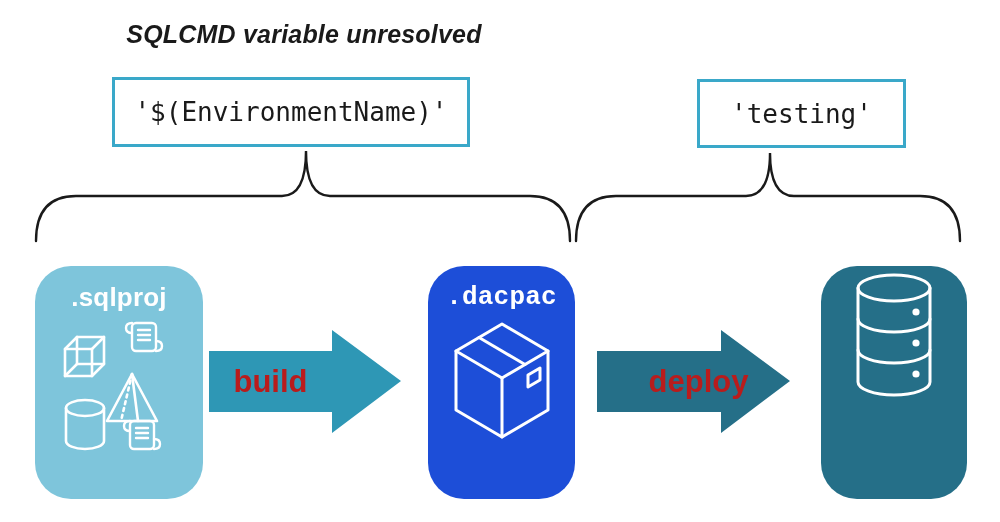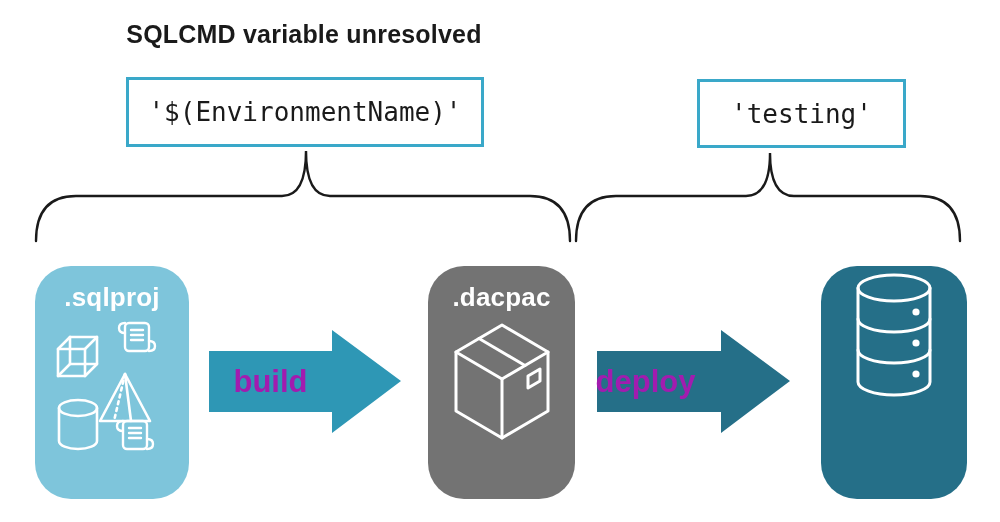--- a/index.html
+++ b/index.html
@@ -2,53 +2,53 @@
 <html><head>
 <meta charset="utf-8">
 <style>
   html,body { margin:0; padding:0; background:#ffffff; }
   .canvas {
     position:relative; width:1000px; height:522px; background:#ffffff;
     font-family:"Liberation Sans", sans-serif; overflow:hidden;
   }
   .heading {
     position:absolute; width:400px; text-align:center;
-    font-size:25px; font-weight:bold; color:#1a1a1a; letter-spacing:0.2px;
+    font-size:25px; font-weight:bold; color:#1a1a1a; letter-spacing:0.2px;font-style:italic;
   }
   .h-left  { left:104px; top:20px; }
   .h-right { left:568px; top:20px; }
   .codebox {
     position:absolute; background:#ffffff; border:3px solid #3aa8c9;
     display:flex; align-items:center; justify-content:center;
     font-family:"DejaVu Sans Mono", monospace; font-size:26px; color:#1a1a1a;
   }
-  .cb-left  { left:126px; top:77px;  width:352px; height:64px; }
+  .cb-left  { left:112px; top:77px;  width:352px; height:64px; }
   .cb-right { left:697px; top:79px;  width:203px; height:63px; }
   .braces { position:absolute; left:0; top:0; pointer-events:none; }
   .node {
     position:absolute; top:266px; height:233px; border-radius:36px;
     display:flex; flex-direction:column; align-items:center;
   }
-  .n-sqlproj  { left:35px;  width:154px; background:#7ec5db;text-align:right; }
-  .n-dacpac   { left:428px; width:147px; background:#737373; }
+  .n-sqlproj  { left:35px;  width:168px; background:#7ec5db;text-align:right; }
+  .n-dacpac   { left:428px; width:147px; background:#1d4ed8;font-family:Liberation Mono, monospace; }
   .n-database { left:821px; width:146px; background:#256f88; }
   .node-label {
     margin-top:16px; color:#ffffff; font-size:26px; font-weight:bold; letter-spacing:0.2px;
   }
   .node-icon { margin-top:6px; }
   .arrow-svg { position:absolute; top:330px; }
   .a-build  { left:209px; }
   .a-deploy { left:597px; }
   .arrow-label {
     position:absolute; top:351px; width:123px; height:61px;
     display:flex; align-items:center; justify-content:center;
-    color:#a21caf; font-size:31px; font-weight:bold;
+    color:#b91c1c; font-size:31px; font-weight:bold;
   }
   .al-build  { left:209px; }
-  .al-deploy { left:584px; }
+  .al-deploy { left:597px;padding-left:40px; }
   svg .wire { fill:none; stroke:#ffffff; stroke-linejoin:round; stroke-linecap:round; }
 </style>
 </head>
 <body>
 
 <div class="canvas">
 
   <div class="heading h-left">SQLCMD variable unresolved</div>
 
   <div class="codebox cb-left">

